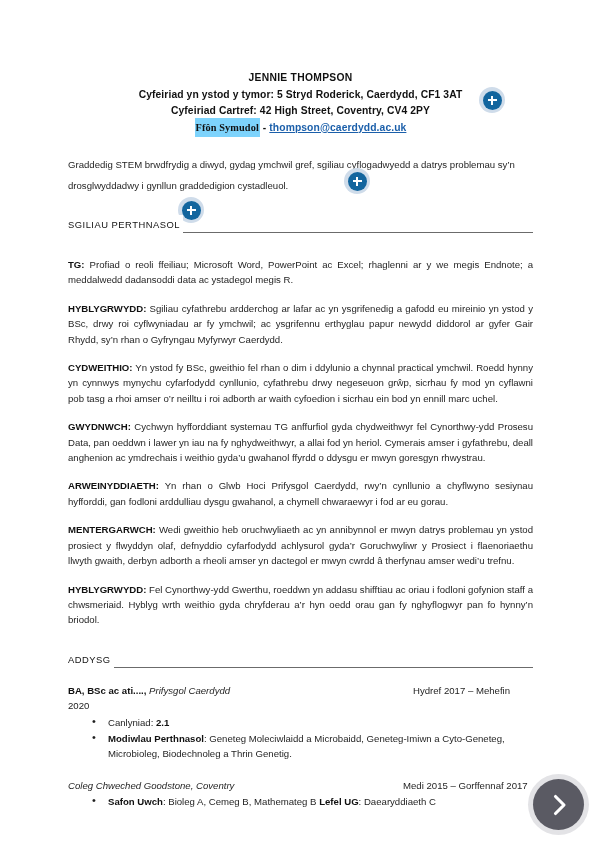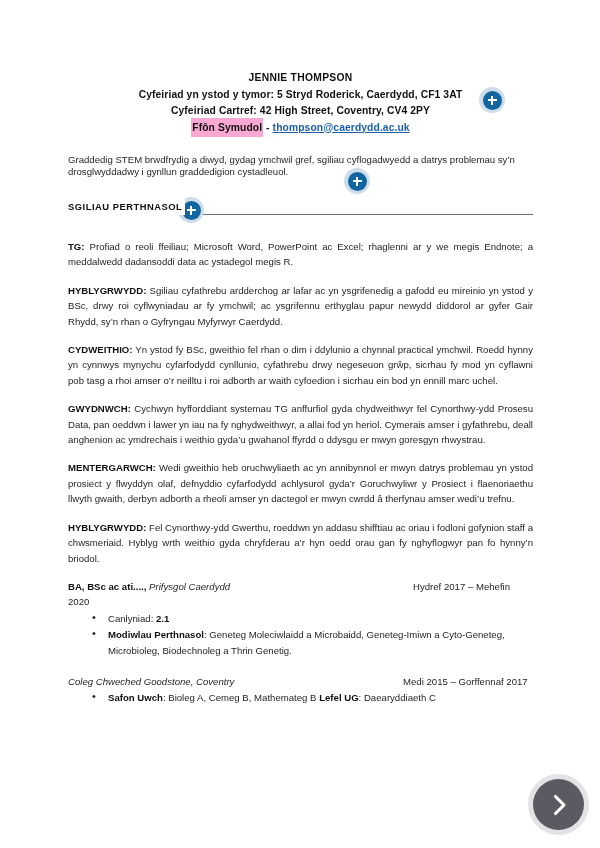--- a/index.html
+++ b/index.html
@@ -42,49 +42,50 @@
     letter-spacing: 0.1px;
   }
   .cv-name {
     font-size: 10.3px;
     font-weight: bold;
     letter-spacing: 0.3px;
   }
   .cv-addr-line { font-size: 10.3px; font-weight: bold; }
   .cv-contact-line { font-size: 10.3px; font-weight: bold; }
   .hl {
-    background: #f9a8d4;
+    background: #7dd3fc;
     padding: 4px 1px;
     color: #111111;
+    font-family: Liberation Serif, serif;
   }
   .email-link {
     color: #1b5faa;
     text-decoration: underline;
     font-weight: bold;
   }
   .dash-sep { color: #111111; font-weight: bold; }
 
   
   .intro {
     margin-top: 18px;
     font-size: 9.6px;
-    line-height: 12px;
+    line-height: 21px;
     color: #1f1f1f;
     text-align: left;
   }
 
   
   .section-head {
     margin-top: 19px;
     position: relative;
     height: 20px;
   }
   .section-head .sh-label {
     font-size: 9.4px;
-    font-weight: bold;
+    font-weight: normal;
     letter-spacing: 0.5px;
     color: #111111;
     display: inline-block;
     vertical-align: middle;
   }
   .section-rule {
     position: absolute;
     left: 0;
     bottom: 2px;
     width: 465px;
@@ -248,29 +249,38 @@
     </div>
 
     <div class="skill-block">
       <span class="lbl">CYDWEITHIO:</span><span> Yn ystod fy BSc, gweithio fel rhan o dim i ddylunio a chynnal practical ymchwil. Roedd hynny yn cynnwys mynychu cyfarfodydd cynllunio, cyfathrebu drwy negeseuon grŵp, sicrhau fy mod yn cyflawni pob tasg a rhoi amser o’r neilltu i roi adborth ar waith cyfoedion i sicrhau ein bod yn ennill marc uchel.</span>
     </div>
 
     <div class="skill-block">
       <span class="lbl">GWYDNWCH:</span><span> Cychwyn hyfforddiant systemau TG anffurfiol gyda chydweithwyr fel Cynorthwy-ydd Prosesu Data, pan oeddwn i lawer yn iau na fy nghydweithwyr, a allai fod yn heriol. Cymerais amser i gyfathrebu, deall anghenion ac ymdrechais i weithio gyda’u gwahanol ffyrdd o ddysgu er mwyn goresgyn rhwystrau.</span>
     </div>
 
+    <div class="skill-block">
+      <span class="lbl">ARWEINYDDIAETH:</span><span> Yn rhan o Glwb Hoci Prifysgol Caerdydd, rwy’n cynllunio a chyflwyno sesiynau hyfforddi, gan fodloni arddulliau dysgu gwahanol, a chymell chwaraewyr i fod ar eu gorau.</span>
+    </div>
 
     <div class="skill-block">
       <span class="lbl">MENTERGARWCH:</span><span> Wedi gweithio heb oruchwyliaeth ac yn annibynnol er mwyn datrys problemau yn ystod prosiect y flwyddyn olaf, defnyddio cyfarfodydd achlysurol gyda’r Goruchwyliwr y Prosiect i flaenoriaethu llwyth gwaith, derbyn adborth a rheoli amser yn dactegol er mwyn cwrdd â therfynau amser wedi’u trefnu.</span>
     </div>
 
     <div class="skill-block">
       <span class="lbl">HYBLYGRWYDD:</span><span>  Fel Cynorthwy-ydd Gwerthu, roeddwn yn addasu shifftiau ac oriau i fodloni gofynion staff a chwsmeriaid. Hyblyg wrth weithio gyda chryfderau a’r hyn oedd orau gan fy nghyflogwyr pan fo hynny’n briodol.</span>
     </div>
 
+    <div class="section-head" style="margin-top:22px;">
+      <div class="section-rule"></div>
+      <span class="sh-inline">
+        <span class="sh-label">ADDYSG</span>
+      </span>
+    </div>
 
     <div class="edu-entry">
       <div class="edu-row">
         <span class="edu-left">
           <b>BA, BSc ac ati....,</b><i> Prifysgol Caerdydd</i>
         </span>
         <span class="edu-dates">Hydref 2017 – Mehefin</span>
       </div>
       <div>2020</div>
       <ul class="bullets">

